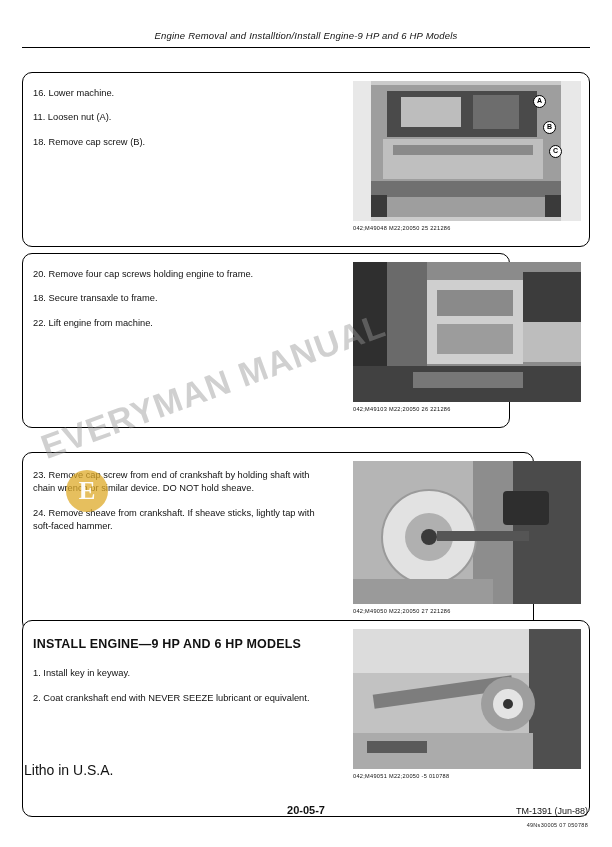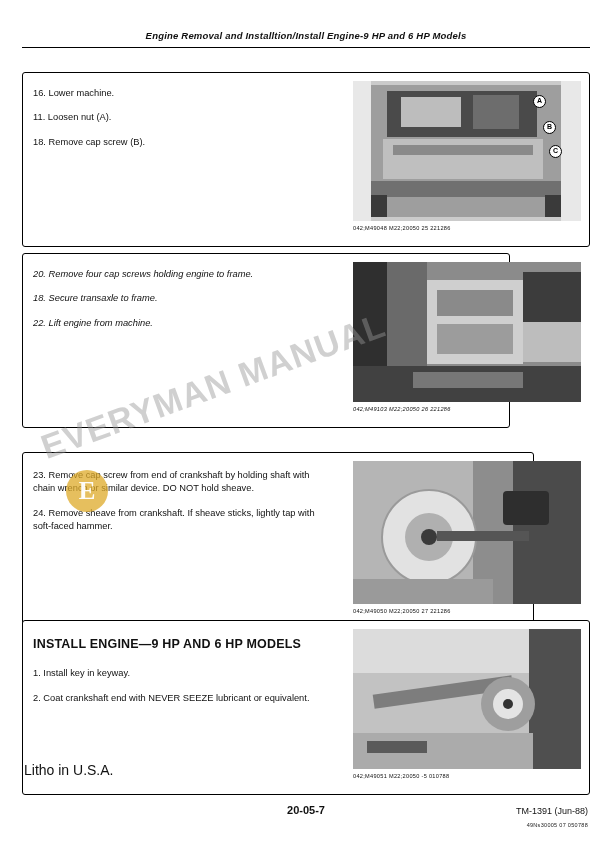--- a/index.html
+++ b/index.html
@@ -25,37 +25,37 @@
 
   
   .header {
     position: absolute;
     left: 22px;
     top: 30px;
     width: 568px;
     text-align: center;
     font-size: 9.5px;
     font-style: italic;
-    font-weight: bold;
+    font-weight: normal;
     letter-spacing: 0.2px;
   }
   .header-rule {
     position: absolute;
     left: 22px;
     top: 47px;
     width: 568px;
     height: 1px;
     background: #000;
   }
 
   
   .box {
     position: absolute;
     border: 1.3px solid #000;
-    border-radius: 3px;
+    border-radius: 10px;
     box-sizing: border-box;
     background: #fff;
   }
   .box .text-col {
     position: absolute;
     left: 10px;
     top: 10px;
     width: 290px;
     font-size: 9.3px;
     line-height: 1.45;
@@ -203,21 +203,21 @@
       <div class="ph ph-dark" style="left:192px;top:114px;width:26px;height:22px;background:#3a3a3a;"></div>
       <div class="ph" style="left:0;top:0;width:18px;height:140px;background:#e8e8e8;"></div>
       <div class="ph" style="left:208px;top:0;width:20px;height:140px;background:#e8e8e8;"></div>
       <div class="callout" style="left:180px; top:14px;">A</div>
       <div class="callout" style="left:190px; top:40px;">B</div>
       <div class="callout" style="left:196px; top:64px;">C</div>
     </div>
     <div class="fig-cap" style="left:330px; top:152px;">042;M49048  M22;20050  25  221286</div>
   </div>
 
-  <div class="box" style="left:22px; top:253px; width:488px; height:175px;font-style:italic;">
+  <div class="box" style="left:22px; top:253px; width:488px; height:175px;">
     <div class="text-col" style="top:14px;">
       <p>20. Remove four cap screws holding engine to frame.</p>
       <p>18. Secure transaxle to frame.</p>
       <p>22. Lift engine from machine.</p>
     </div>
 
     <div class="fig" style="left:330px; top:8px; width:228px; height:140px; background:#8f8f8f;">
       <div class="ph" style="left:0;top:0;width:228px;height:140px;background:#8b8b8b;"></div>
       <div class="ph ph-dark" style="left:0;top:0;width:34px;height:140px;background:#2f2f2f;"></div>
       <div class="ph" style="left:34px;top:0;width:40px;height:140px;background:#6a6a6a;"></div>
@@ -245,21 +245,21 @@
       <div class="ph ph-round ph-light" style="left:28px;top:28px;width:96px;height:96px;background:#e2e2e2;border:2px solid #9a9a9a;box-sizing:border-box;"></div>
       <div class="ph ph-round" style="left:52px;top:52px;width:48px;height:48px;background:#b0b0b0;"></div>
       <div class="ph ph-round ph-dark" style="left:68px;top:68px;width:16px;height:16px;background:#3a3a3a;"></div>
       <div class="ph ph-dark" style="left:84px;top:70px;width:92px;height:10px;background:#555;"></div>
       <div class="ph ph-dark" style="left:150px;top:30px;width:46px;height:34px;background:#2e2e2e;border-radius:4px;"></div>
       <div class="ph" style="left:0;top:118px;width:140px;height:25px;background:#9a9a9a;"></div>
     </div>
     <div class="fig-cap" style="left:330px; top:155px;">042;M49050  M22;20050  27  221286</div>
   </div>
 
-  <div class="box" style="left:22px; top:620px; width:568px; height:175px;">
+  <div class="box" style="left:22px; top:620px; width:568px; height:197px;">
     <div class="text-col" style="top:14px;">
       <div class="install-title">INSTALL ENGINE—9 HP AND 6 HP MODELS</div>
       <p>1. Install key in keyway.</p>
       <p>2. Coat crankshaft end with NEVER SEEZE lubricant or equivalent.</p>
     </div>
 
     <div class="fig" style="left:330px; top:8px; width:228px; height:140px; background:#c6c6c6;">
       <div class="ph" style="left:0;top:0;width:228px;height:140px;background:#c2c2c2;"></div>
       <div class="ph" style="left:0;top:0;width:228px;height:44px;background:#dcdcdc;"></div>
       <div class="ph ph-dark" style="left:176px;top:0;width:52px;height:140px;background:#4f4f4f;"></div>

